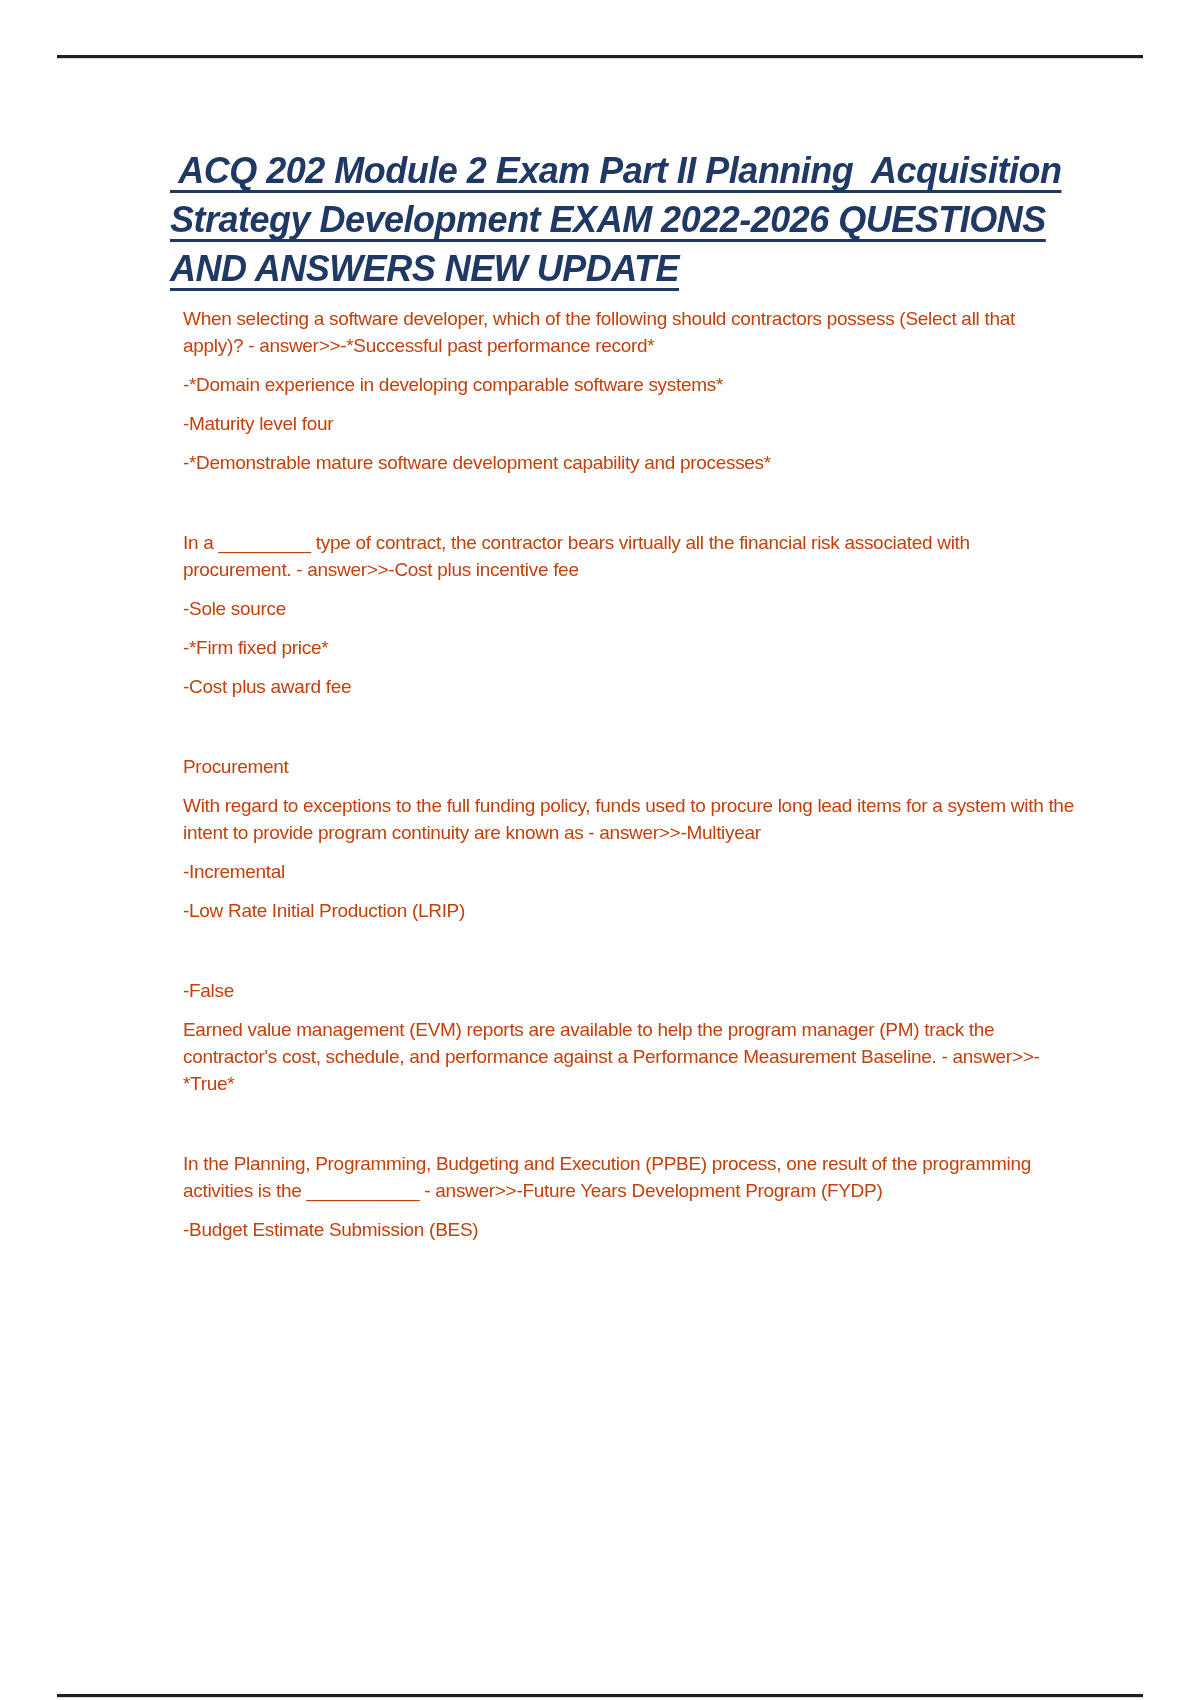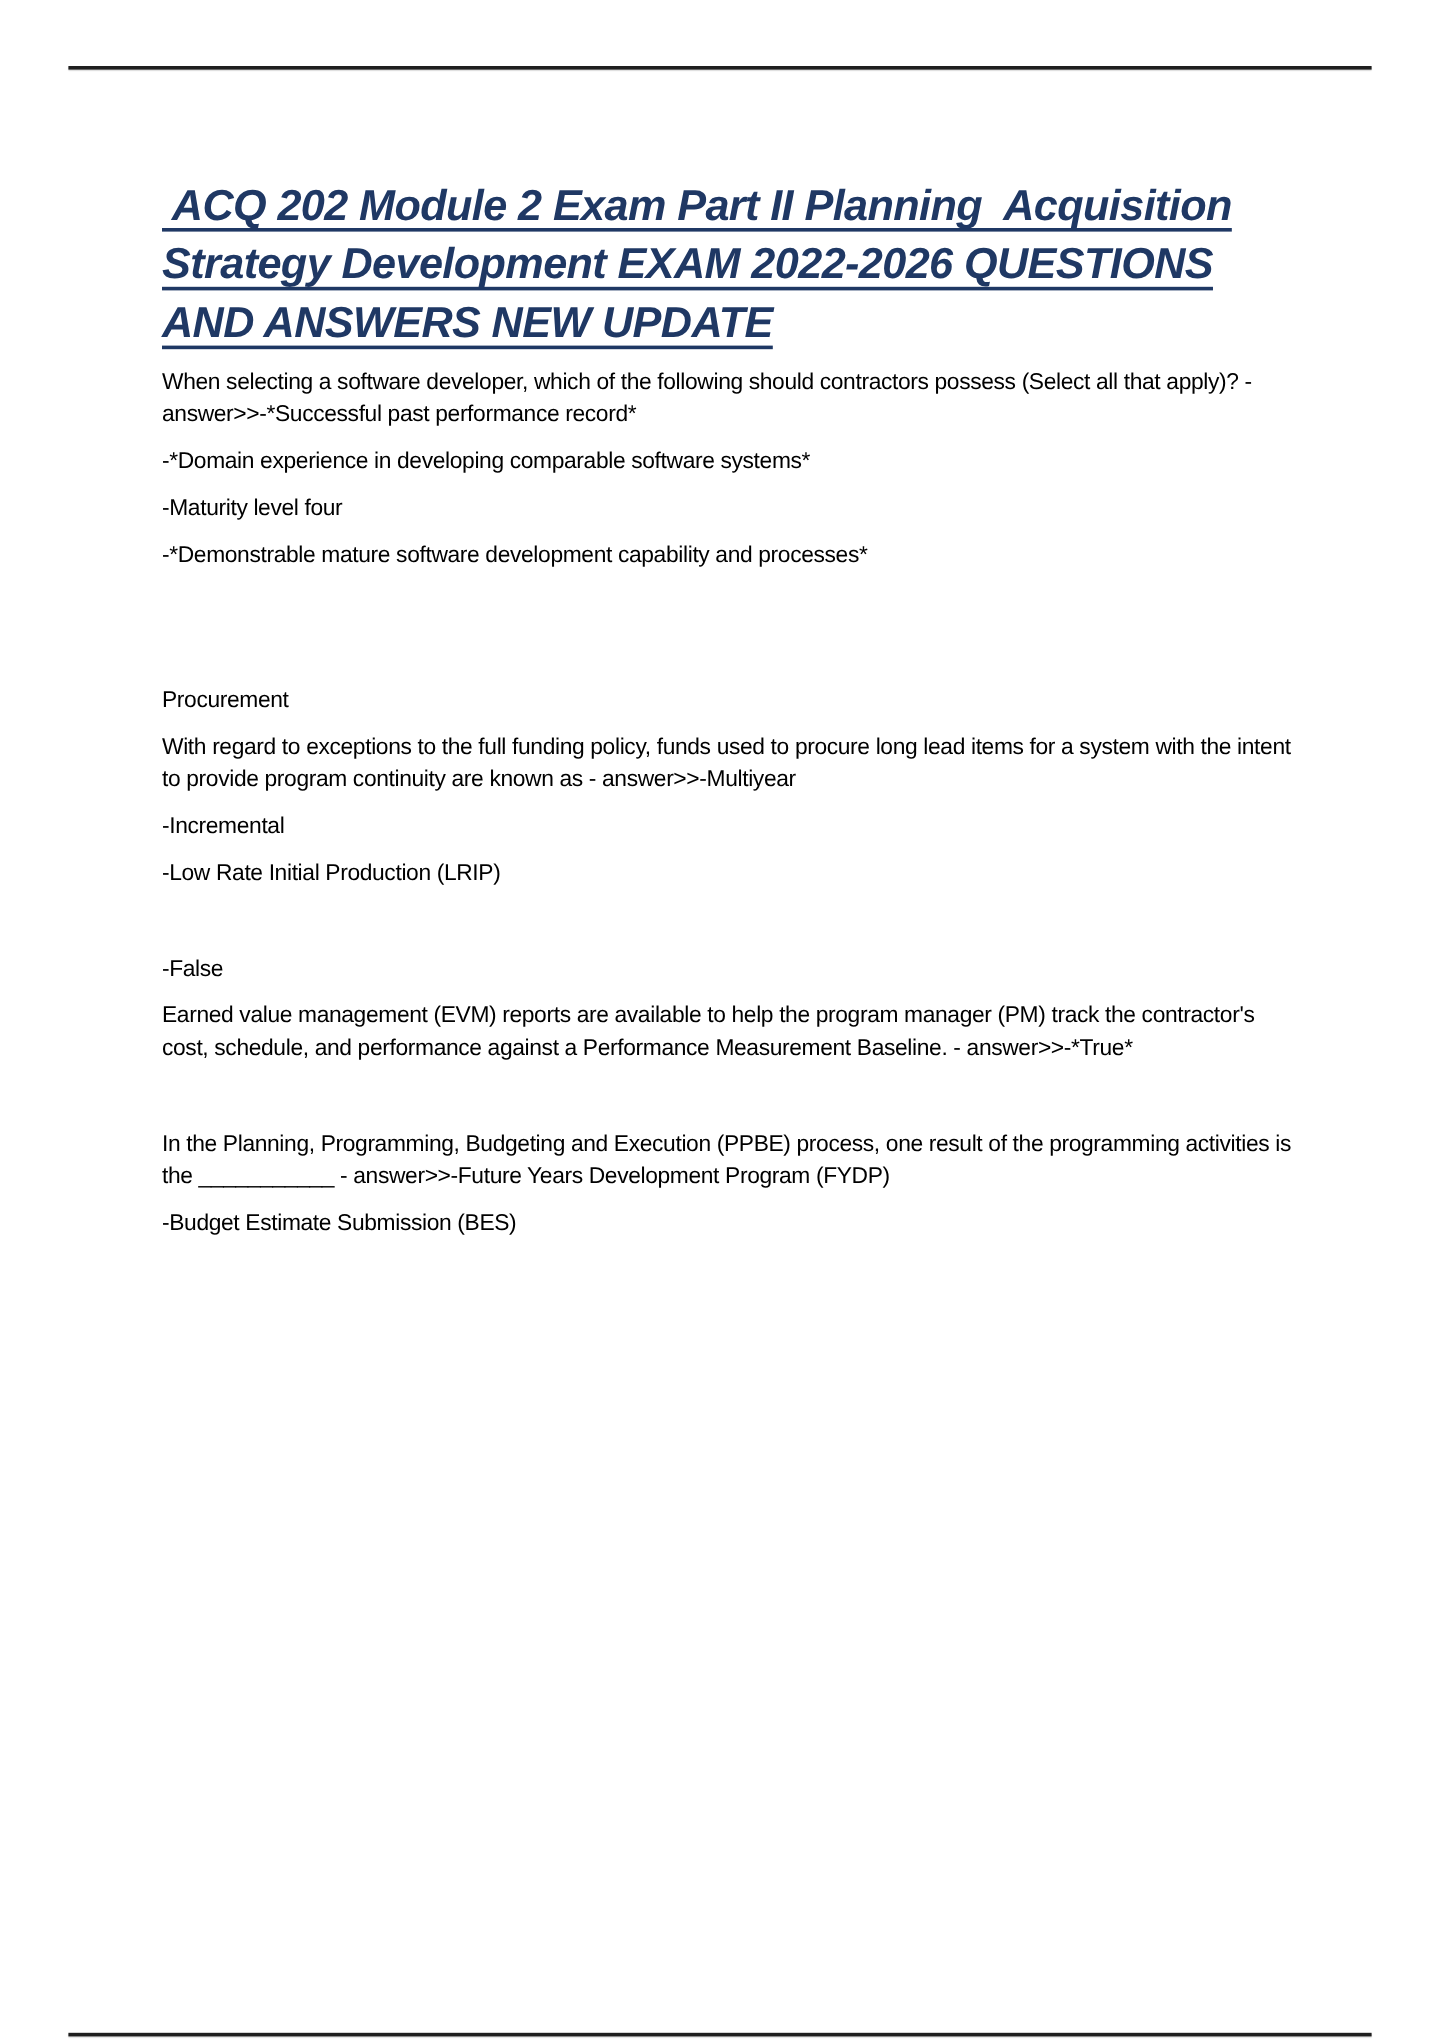--- a/index.html
+++ b/index.html
@@ -29,35 +29,37 @@
     width: 942px;
   }
   .doc-title {
     color: #1f3864;
     font-weight: bold;
     font-style: italic;
     font-size: 36px;
     line-height: 49px;
     letter-spacing: -0.5px;
     margin-bottom: 12px;
+    margin-left: 35px;
   }
   .title-line {
     display: table;
     white-space: pre;
     text-decoration: underline;
     text-decoration-thickness: 3px;
     text-decoration-color: #1f3864;
     text-underline-offset: 7px;
   }
   .para {
-    color: #000000;
+    color: #c2410c;
     font-size: 19px;
     line-height: 27px;
     letter-spacing: -0.3px;
     margin-bottom: 12px;
+    margin-left: 48px;
   }
   .gap { height: 41px; }
 </style>
 </head>
 <body>
 
 <div class="rule rule-top"></div>
 
 <div class="content">
 
@@ -69,20 +71,26 @@
 
   <section>
     <p class="para">When selecting a software developer, which of the following should contractors possess (Select all that apply)? - answer&gt;&gt;-*Successful past performance record*</p>
     <p class="para">-*Domain experience in developing comparable software systems*</p>
     <p class="para">-Maturity level four</p>
     <p class="para">-*Demonstrable mature software development capability and processes*</p>
   </section>
 
   <div class="gap"></div>
 
+  <section>
+    <p class="para">In a _________ type of contract, the contractor bears virtually all the financial risk associated with procurement. - answer&gt;&gt;-Cost plus incentive fee</p>
+    <p class="para">-Sole source</p>
+    <p class="para">-*Firm fixed price*</p>
+    <p class="para">-Cost plus award fee</p>
+  </section>
 
   <div class="gap"></div>
 
   <section>
     <p class="para">Procurement</p>
     <p class="para">With regard to exceptions to the full funding policy, funds used to procure long lead items for a system with the intent to provide program continuity are known as - answer&gt;&gt;-Multiyear</p>
     <p class="para">-Incremental</p>
     <p class="para">-Low Rate Initial Production (LRIP)</p>
   </section>
 

